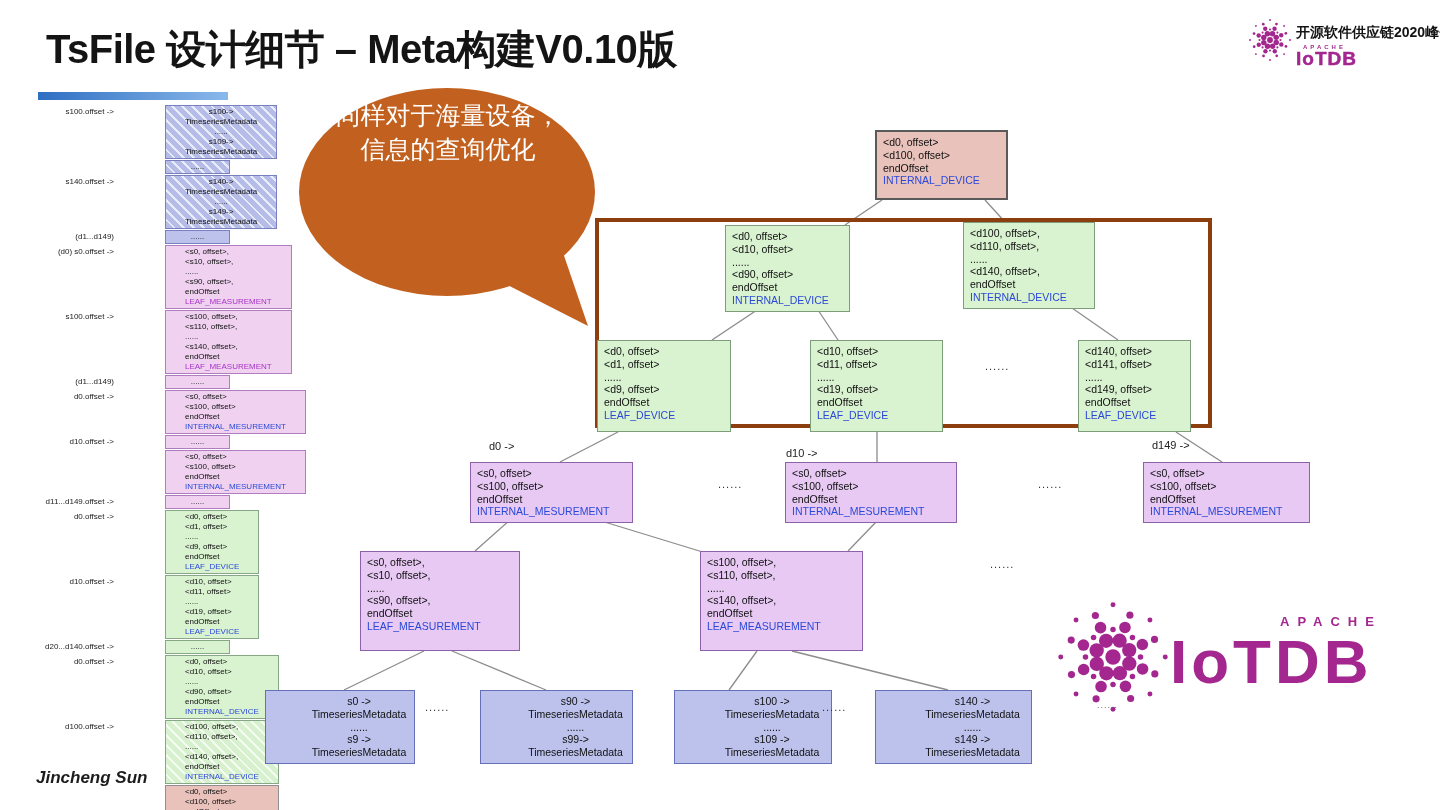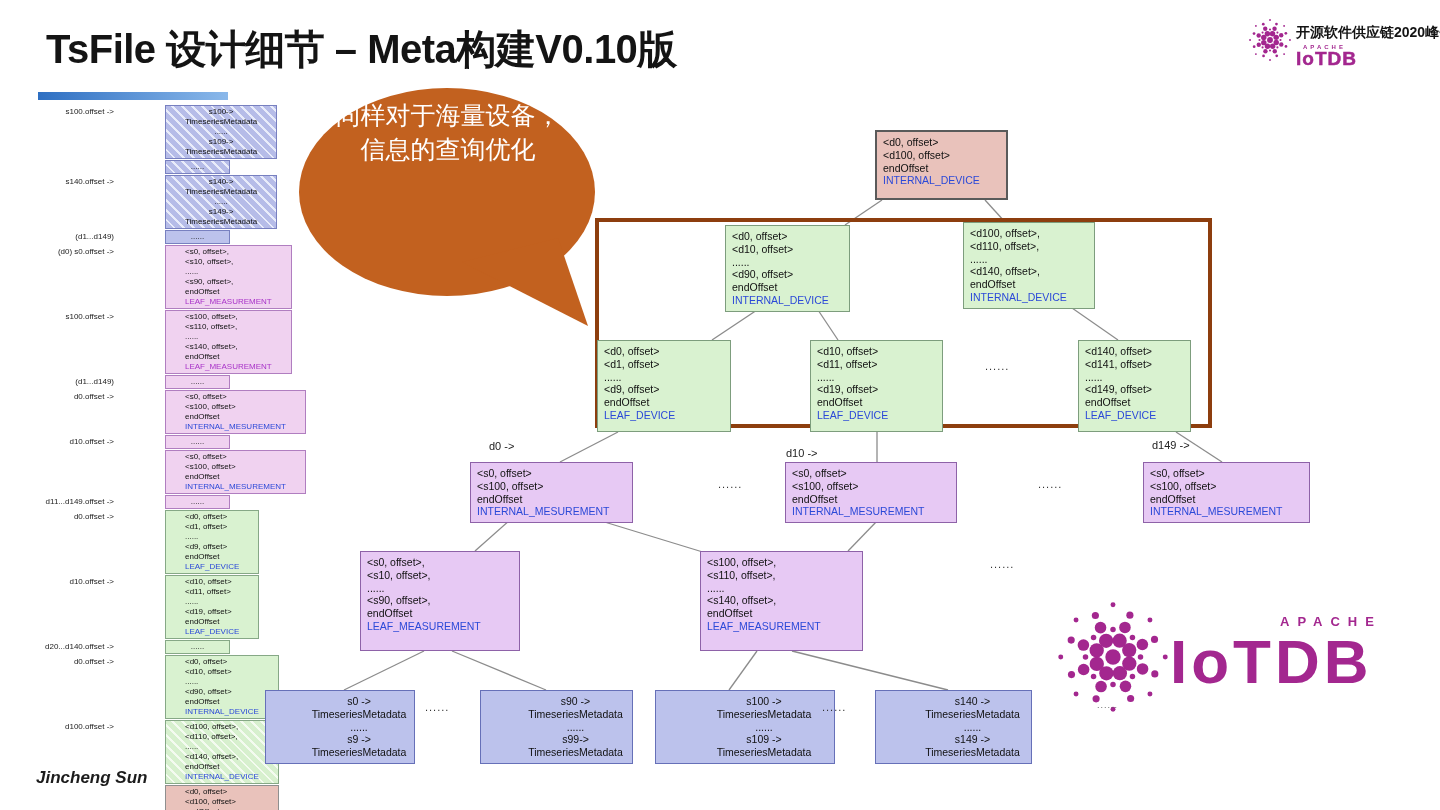--- a/index.html
+++ b/index.html
@@ -454,21 +454,21 @@
       <div class="tnode blue center" style="left: 265px; top: 690px; width: 150px; min-height: 57px;">
         <div>s0 -&gt; TimeseriesMetadata</div>
         <div>......</div>
         <div>s9 -&gt; TimeseriesMetadata</div>
       </div>
       <div class="tnode blue center" style="left: 480px; top: 690px; width: 153px; min-height: 57px;">
         <div>s90 -&gt; TimeseriesMetadata</div>
         <div>......</div>
         <div>s99-&gt; TimeseriesMetadata</div>
       </div>
-      <div class="tnode blue center" style="left: 655px; top: 690px; width: 180px; min-height: 57px;">
+      <div class="tnode blue center" style="left: 674px; top: 690px; width: 158px; min-height: 57px;">
         <div>s100 -&gt; TimeseriesMetadata</div>
         <div>......</div>
         <div>s109 -&gt; TimeseriesMetadata</div>
       </div>
       <div class="tnode blue center" style="left: 875px; top: 690px; width: 157px; min-height: 57px;">
         <div>s140 -&gt; TimeseriesMetadata</div>
         <div>......</div>
         <div>s149 -&gt; TimeseriesMetadata</div>
       </div>
       <div class="tree-label" style="left: 445px; top: 440px; margin-left: 44px;">d0 -&gt;</div>

